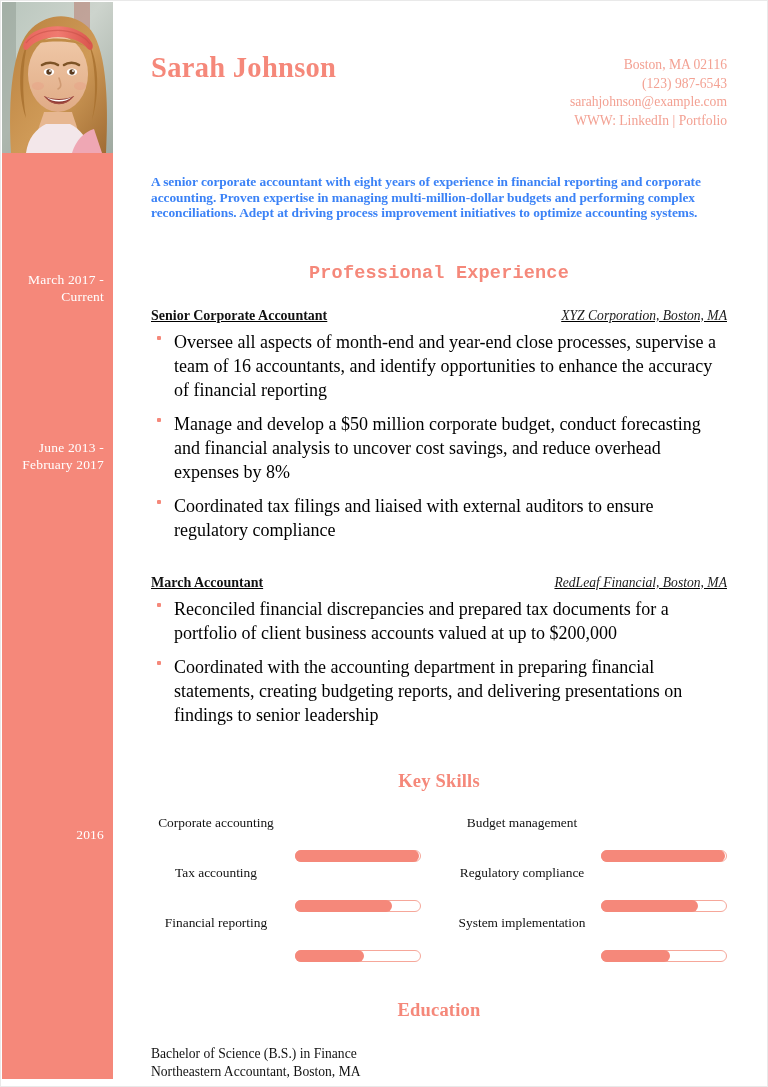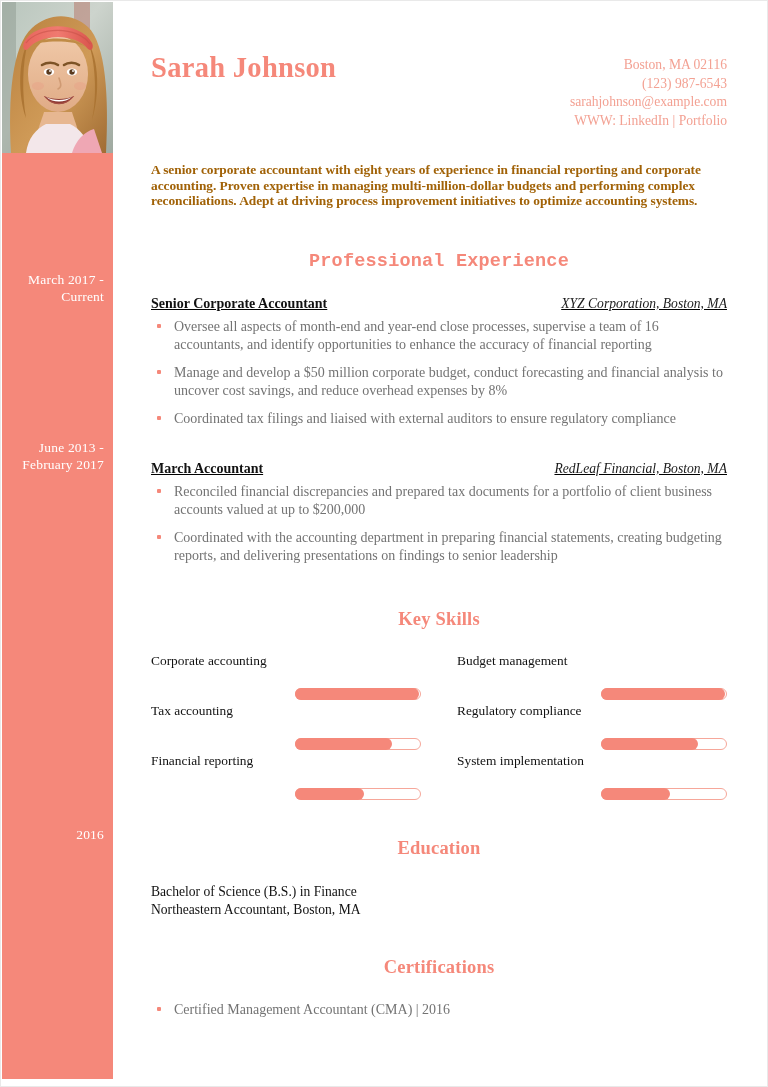--- a/index.html
+++ b/index.html
@@ -82,25 +82,25 @@
   .contact {
     text-align: right;
     color: #f3a193;
     font-size: 13.6px;
     line-height: 18.5px;
     padding-top: 4px;
   }
   .contact div { white-space: nowrap; }
 
   .summary {
-    margin-top: 32px;
+    margin-top: 44px;
     font-size: 13.4px;
     font-weight: bold;
     line-height: 15.6px;
-    color: #a16207;
+    color: #3b82f6;
     letter-spacing: -0.05px;
   }
 
   .section-title {
     text-align: center;
     color: #f5887a;
     font-size: 18.5px;
     font-weight: bold;
     letter-spacing: .2px;
   }
@@ -124,23 +124,23 @@
   }
 
   ul.bullets {
     list-style: none;
     margin: 6px 0 0 0;
     padding: 0;
   }
   ul.bullets li {
     position: relative;
     padding-left: 23px;
-    font-size: 14px;
-    line-height: 18px;
-    color: #737373;
+    font-size: 18px;
+    line-height: 24px;
+    color: #000000;
     margin-bottom: 10px;
   }
   ul.bullets li:last-child { margin-bottom: 0; }
   ul.bullets li::before {
     content: "";
     position: absolute;
     left: 6px;
     top: 6px;
     width: 4px;
     height: 4px;
@@ -152,20 +152,21 @@
   .skills-grid {
     display: grid;
     grid-template-columns: 1fr 1fr;
     column-gap: 36px;
     row-gap: 0;
     margin-top: 24px;
   }
   .skill {
     height: 50px;
     position: relative;
+    text-align: center;
   }
   .skill-label {
     font-size: 13.4px;
     line-height: 14.6px;
     color: #111111;
     width: 130px;
   }
   .bar-track {
     position: absolute;
     right: 0;

